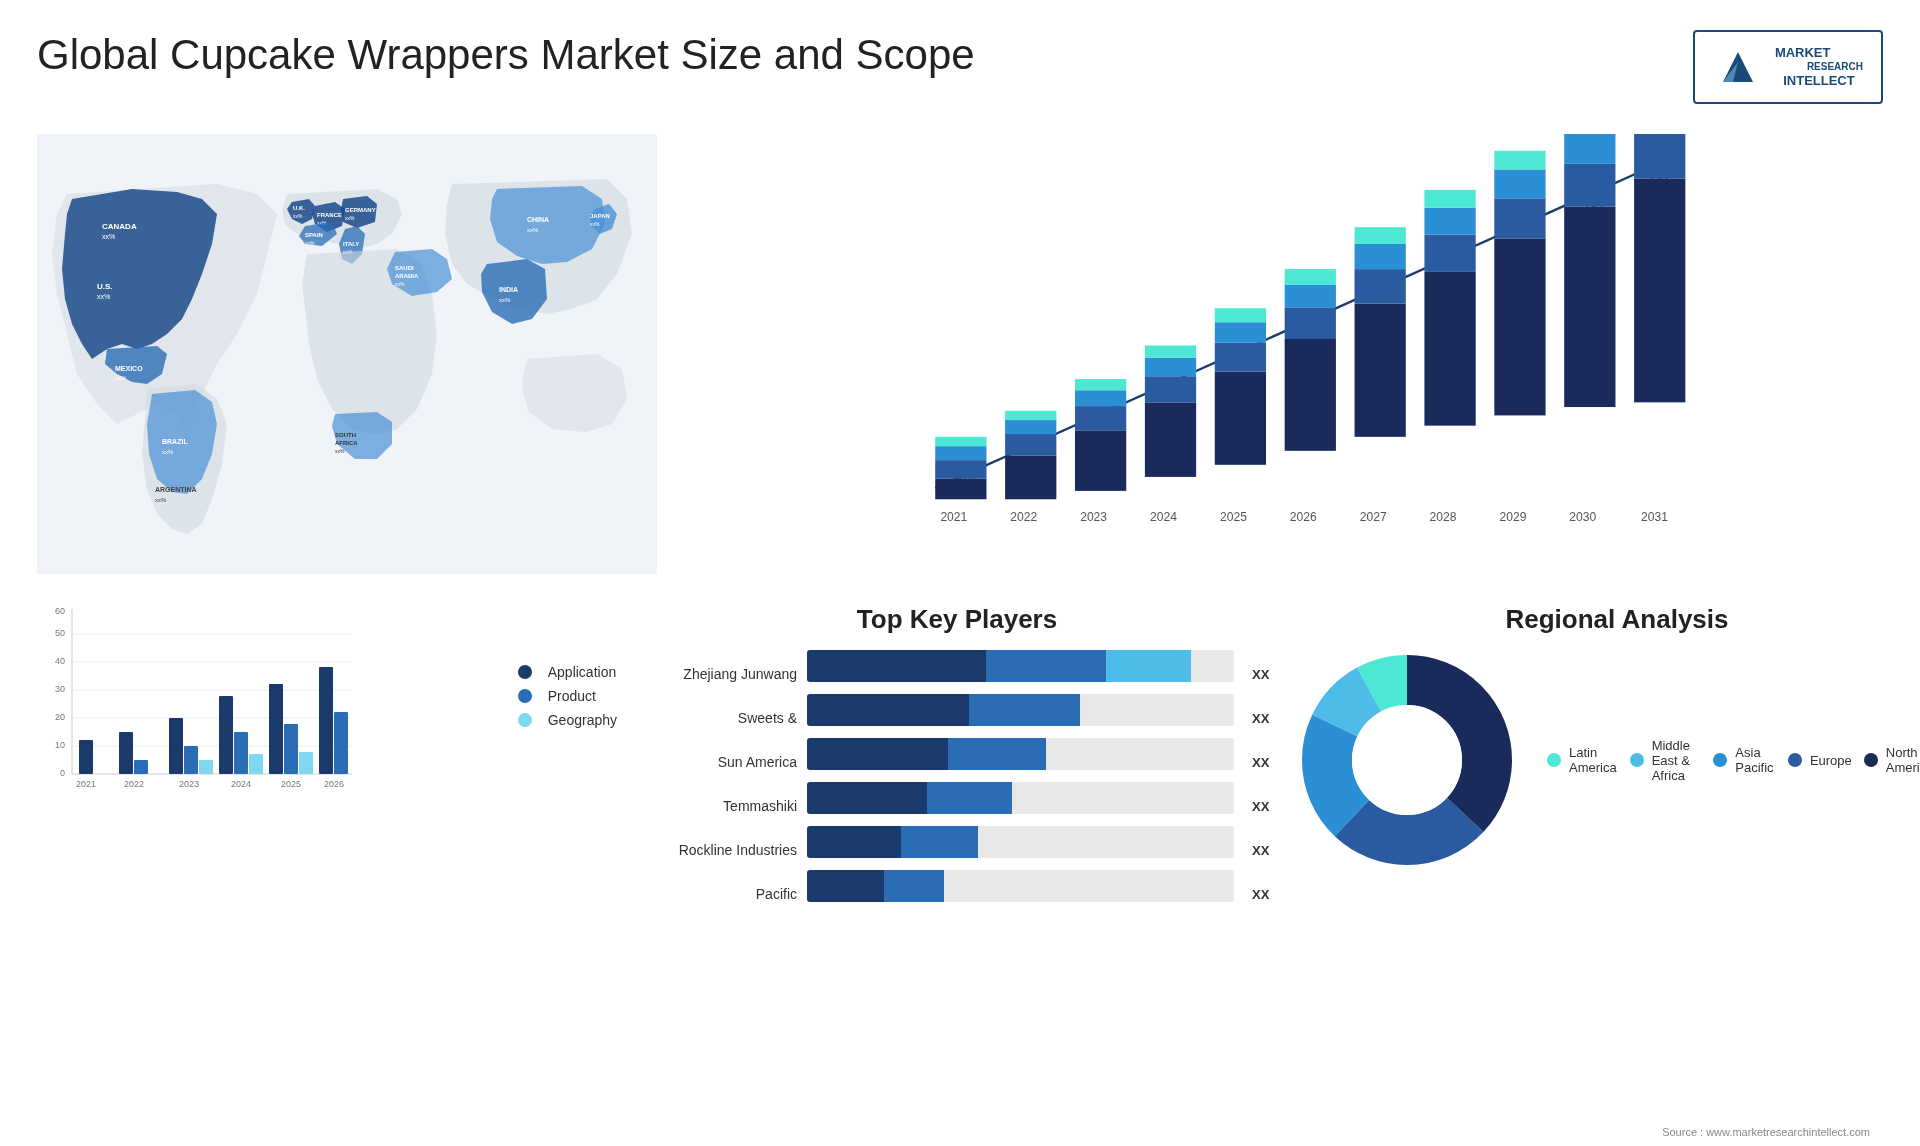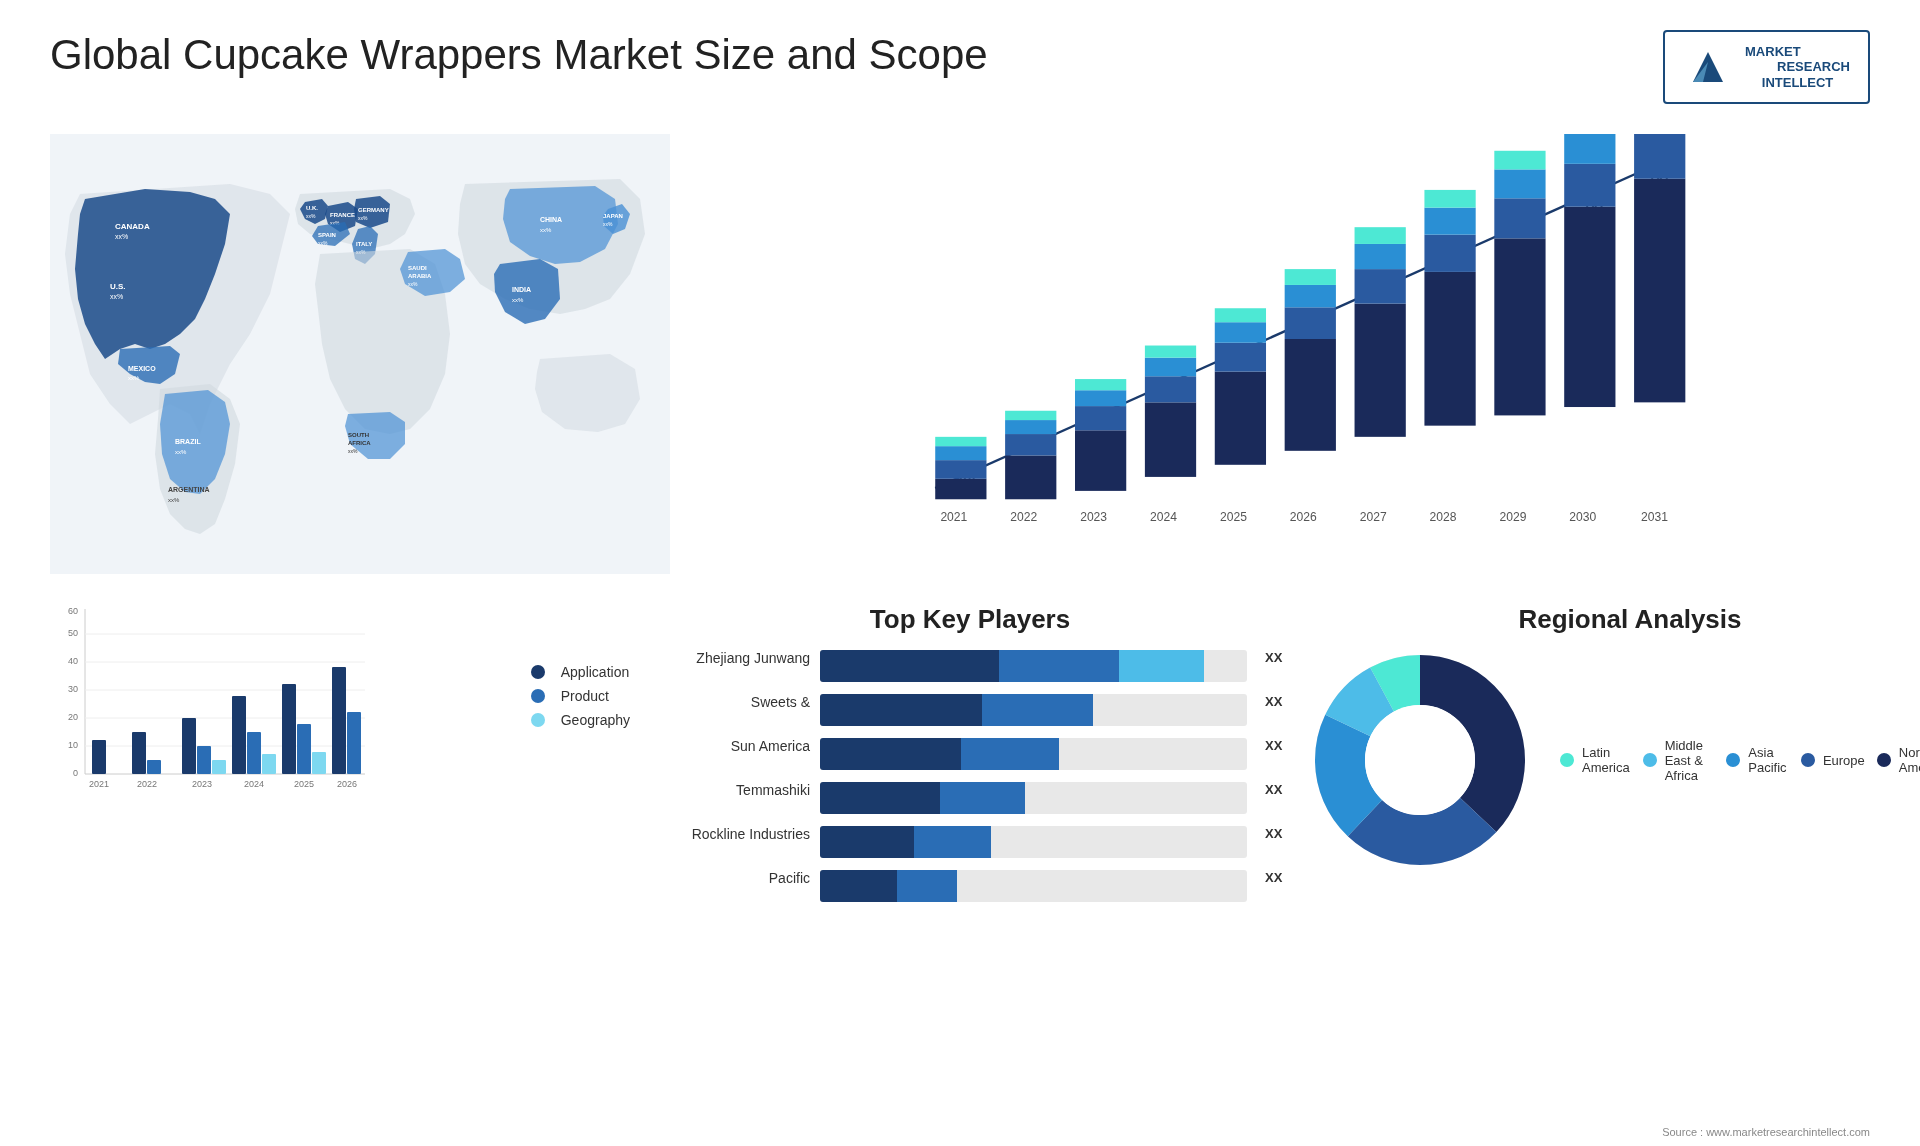--- a/index.html
+++ b/index.html
@@ -8,21 +8,21 @@
       height: 1146px;
       background: #ffffff;
       font-family: 'Arial', sans-serif;
       overflow: hidden;
       position: relative;
     }
 
     .page-container {
       width: 1920px;
       height: 1146px;
-      padding: 30px 50px;
+      padding: 30px 37px;
       position: relative;
     }
 
     
     .header {
       display: flex;
       justify-content: space-between;
       align-items: flex-start;
       margin-bottom: 20px;
     }
@@ -43,21 +43,21 @@
     .logo-icon {
       width: 50px;
       height: 50px;
     }
     .logo-text {
       display: flex;
       flex-direction: column;
       line-height: 1.2;
     }
     .logo-text-market { font-size: 13px; font-weight: 700; color: #1a4a7a; }
-    .logo-text-research { font-size: 13px; font-weight: 700; color: #1a4a7a; margin-left: 32px; }
+    .logo-text-research { font-size: 10px; font-weight: 700; color: #1a4a7a; margin-left: 32px; }
     .logo-text-intellect { font-size: 13px; font-weight: 700; color: #1a4a7a; text-align: center; }
 
     
     .main-grid {
       display: grid;
       grid-template-columns: 620px 1fr;
       grid-template-rows: 460px 1fr;
       gap: 20px;
       height: calc(1146px - 110px);
     }
@@ -121,21 +121,21 @@
       border-radius: 50%;
     }
 
     
     .players-area {
       display: flex;
       flex-direction: column;
     }
     .player-row {
       display: flex;
-      align-items: flex-start;
+      align-items: flex-end;
       gap: 10px;
       margin-bottom: 12px;
     }
     .player-name {
       font-size: 14px;
       color: #333;
       width: 160px;
       text-align: right;
       flex-shrink: 0;
     }

